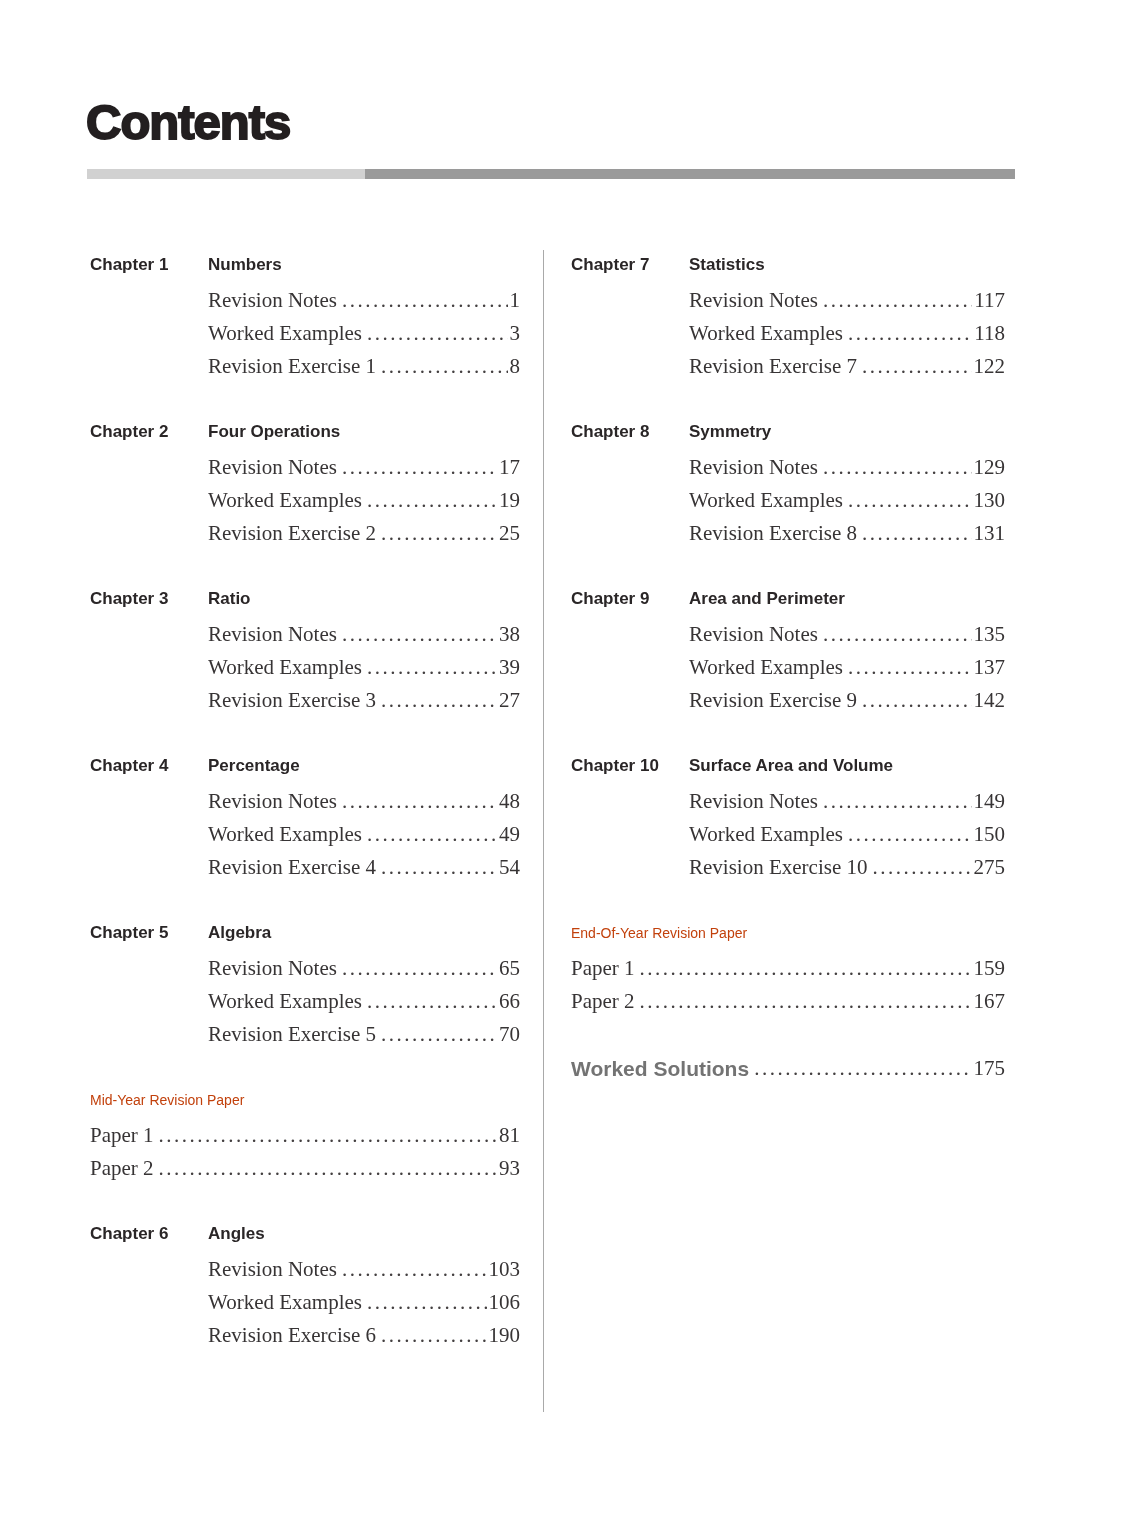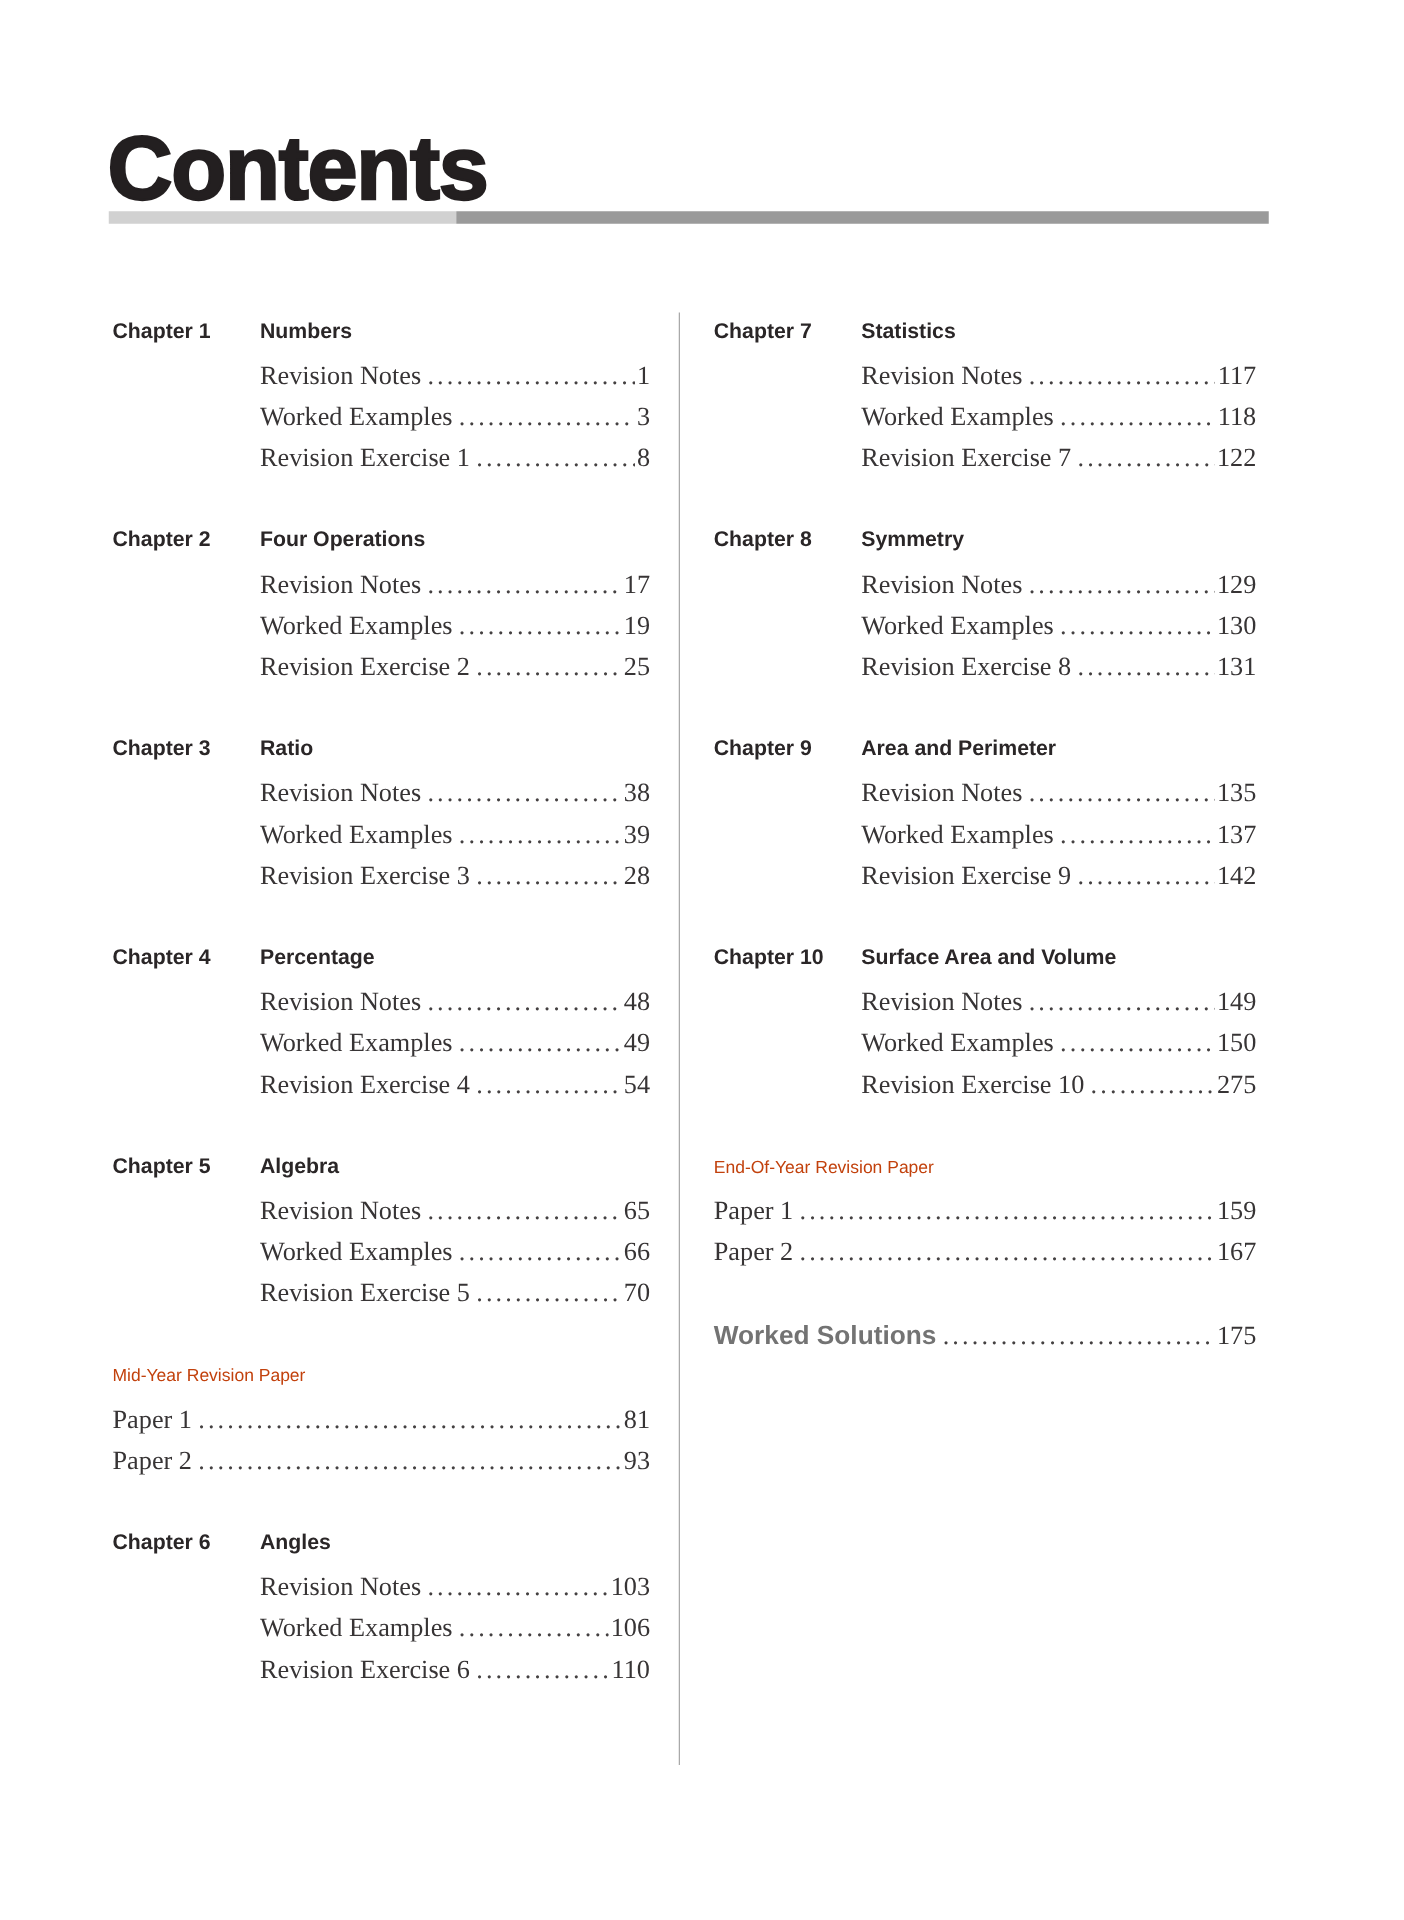--- a/index.html
+++ b/index.html
@@ -7,21 +7,21 @@
     width: 1123px; height: 1536px;
     position: relative;
     font-family: "Liberation Sans", sans-serif;
     color: #231f20;
     overflow: hidden;
   }
   .page-title {
     position: absolute; left: 86px; top: 94px;
     margin: 0;
     font-family: "Liberation Sans", sans-serif;
-    font-size: 72px; font-weight: 900;
+    font-size: 49px; font-weight: 900;
     letter-spacing: -1px;
     -webkit-text-stroke: 2px #231f20;
     color: #231f20;
     text-align: center;
   }
   .title-bar {
     position: absolute; left: 87px; top: 169px;
     width: 928px; height: 10px;
     display: flex;
   }
@@ -166,21 +166,21 @@
           <span class="e-page">38</span>
         </div>
         <div class="entry">
           <span class="e-label">Worked Examples</span>
           <span class="e-dots">........................................................................................................................</span>
           <span class="e-page">39</span>
         </div>
         <div class="entry">
           <span class="e-label">Revision Exercise 3</span>
           <span class="e-dots">........................................................................................................................</span>
-          <span class="e-page">28</span>
+          <span class="e-page">27</span>
         </div>
       </div>
     </div>
 
     <div class="toc-section">
       <div class="chapter-head">
         <span class="ch-label">Chapter 4</span>
         <span class="ch-title">Percentage</span>
       </div>
       <div class="entries-indented">
@@ -254,21 +254,21 @@
           <span class="e-page">103</span>
         </div>
         <div class="entry">
           <span class="e-label">Worked Examples</span>
           <span class="e-dots">........................................................................................................................</span>
           <span class="e-page">106</span>
         </div>
         <div class="entry">
           <span class="e-label">Revision Exercise 6</span>
           <span class="e-dots">........................................................................................................................</span>
-          <span class="e-page">110</span>
+          <span class="e-page">190</span>
         </div>
       </div>
     </div>
 
   </section>
 
   <div class="v-divider" style="background: rgb(169, 169, 169);"></div>
 
   <section class="col col-right">
 

